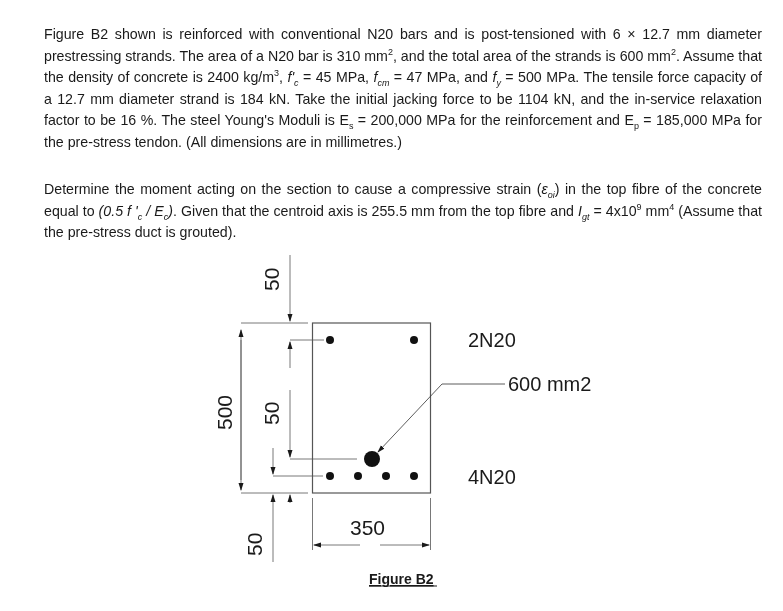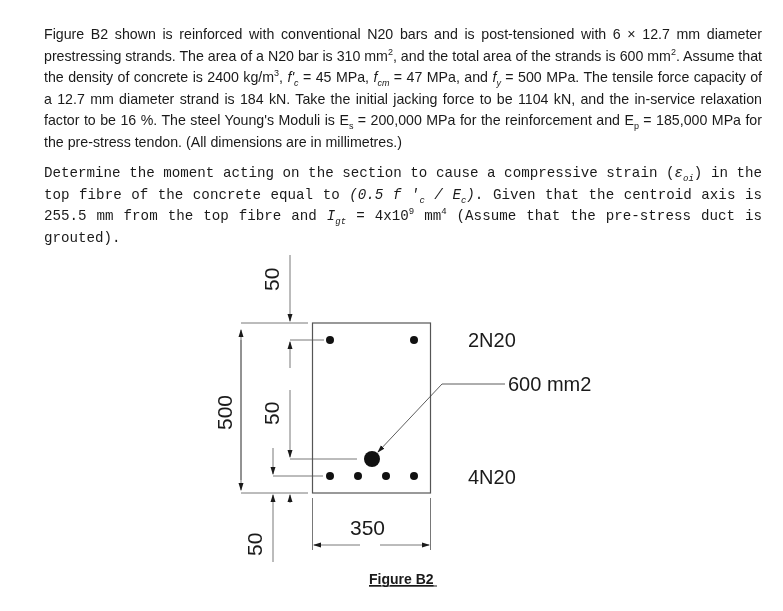--- a/index.html
+++ b/index.html
@@ -1,21 +1,21 @@
 <!DOCTYPE html>
 <html><head>
 <meta charset="utf-8">
 <style>
   html, body { margin: 0; padding: 0; background: #ffffff; }
   body { width: 783px; height: 611px; position: relative; overflow: hidden;
          font-family: "Liberation Sans", sans-serif; color: #1a1a1a; }
   .para { position: absolute; left: 44px; width: 718px; font-size: 14.2px;
           line-height: 21.5px; text-align: justify; margin: 0; }
   #p1 { top: 24px; }
-  #p2 { top: 163px; font-family: Liberation Mono, monospace; }
+  #p2 { top: 179px; }
   .para i { font-style: italic; }
   sub, sup { font-size: 9px; line-height: 0; }
   svg { position: absolute; left: 0; top: 0; }
   .dim { font-family: "Liberation Sans", sans-serif; font-size: 21px; fill: #1a1a1a; }
   .lbl { font-family: "Liberation Sans", sans-serif; font-size: 20px; fill: #1a1a1a; }
   .cap { font-family: "Liberation Sans", sans-serif; font-size: 14px; font-weight: bold; fill: #1a1a1a; text-decoration: underline; }
 </style>
 </head>
 <body>
 

